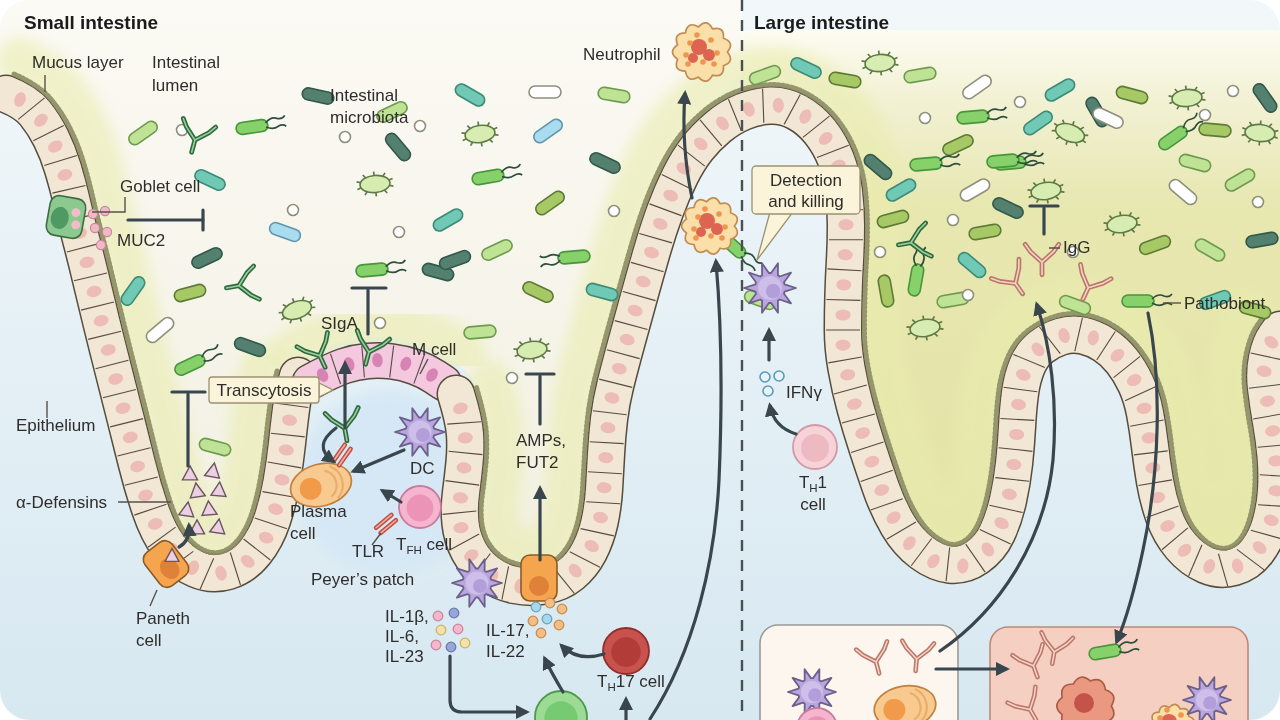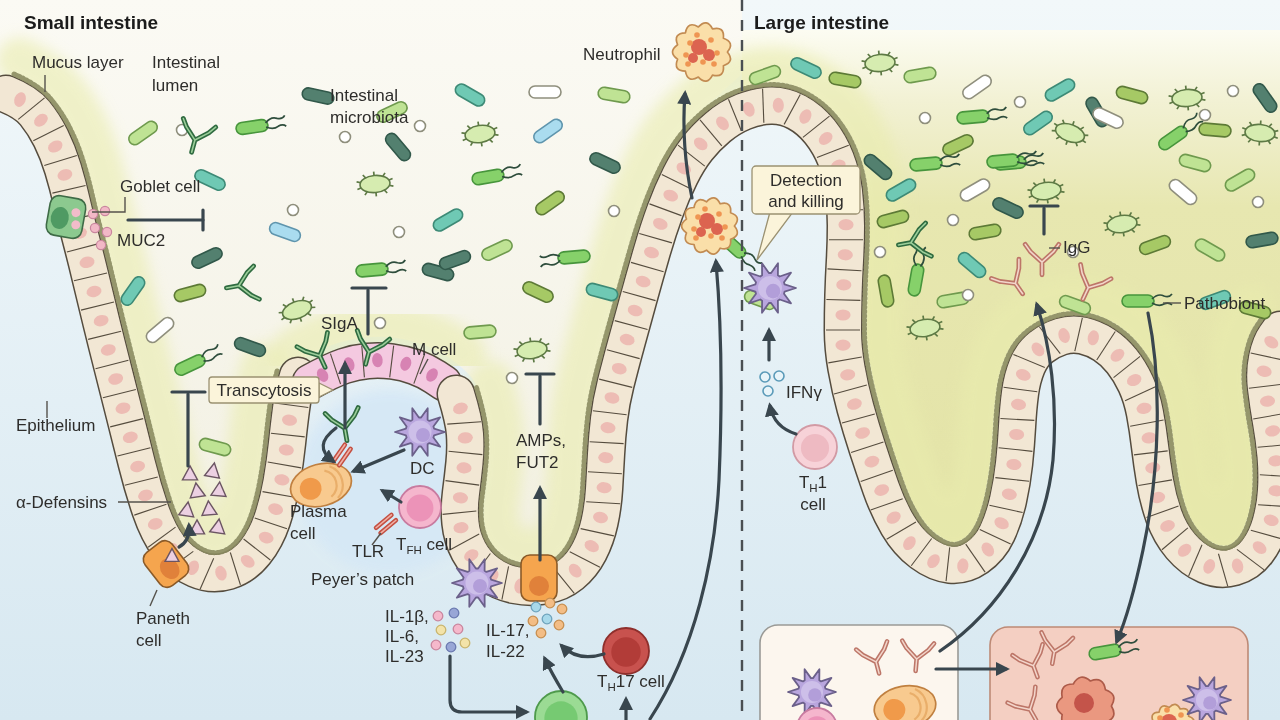--- a/index.html
+++ b/index.html
@@ -1,16 +1,16 @@
 <!DOCTYPE html>
 <html><head>
 <meta charset="utf-8">
 <style>
   html,body{margin:0;padding:0;background:#fff;}
-  .stage{width:1280px;height:720px;position:relative;overflow:hidden;}
+  .stage{width:1280px;height:720px;position:relative;overflow:hidden;border-radius:30px;}
   svg{display:block;font-family:"Liberation Sans",sans-serif;}
   text{fill:#2e2d2b;font-size:17px;}
   .ttl{font-size:19px;font-weight:bold;fill:#1b1b1b;}
   .sub{font-size:11.5px;}
   .lline{stroke:#55524c;stroke-width:1.4;fill:none;}
 </style>
 </head>
 <body>
 
 <div class="stage">

